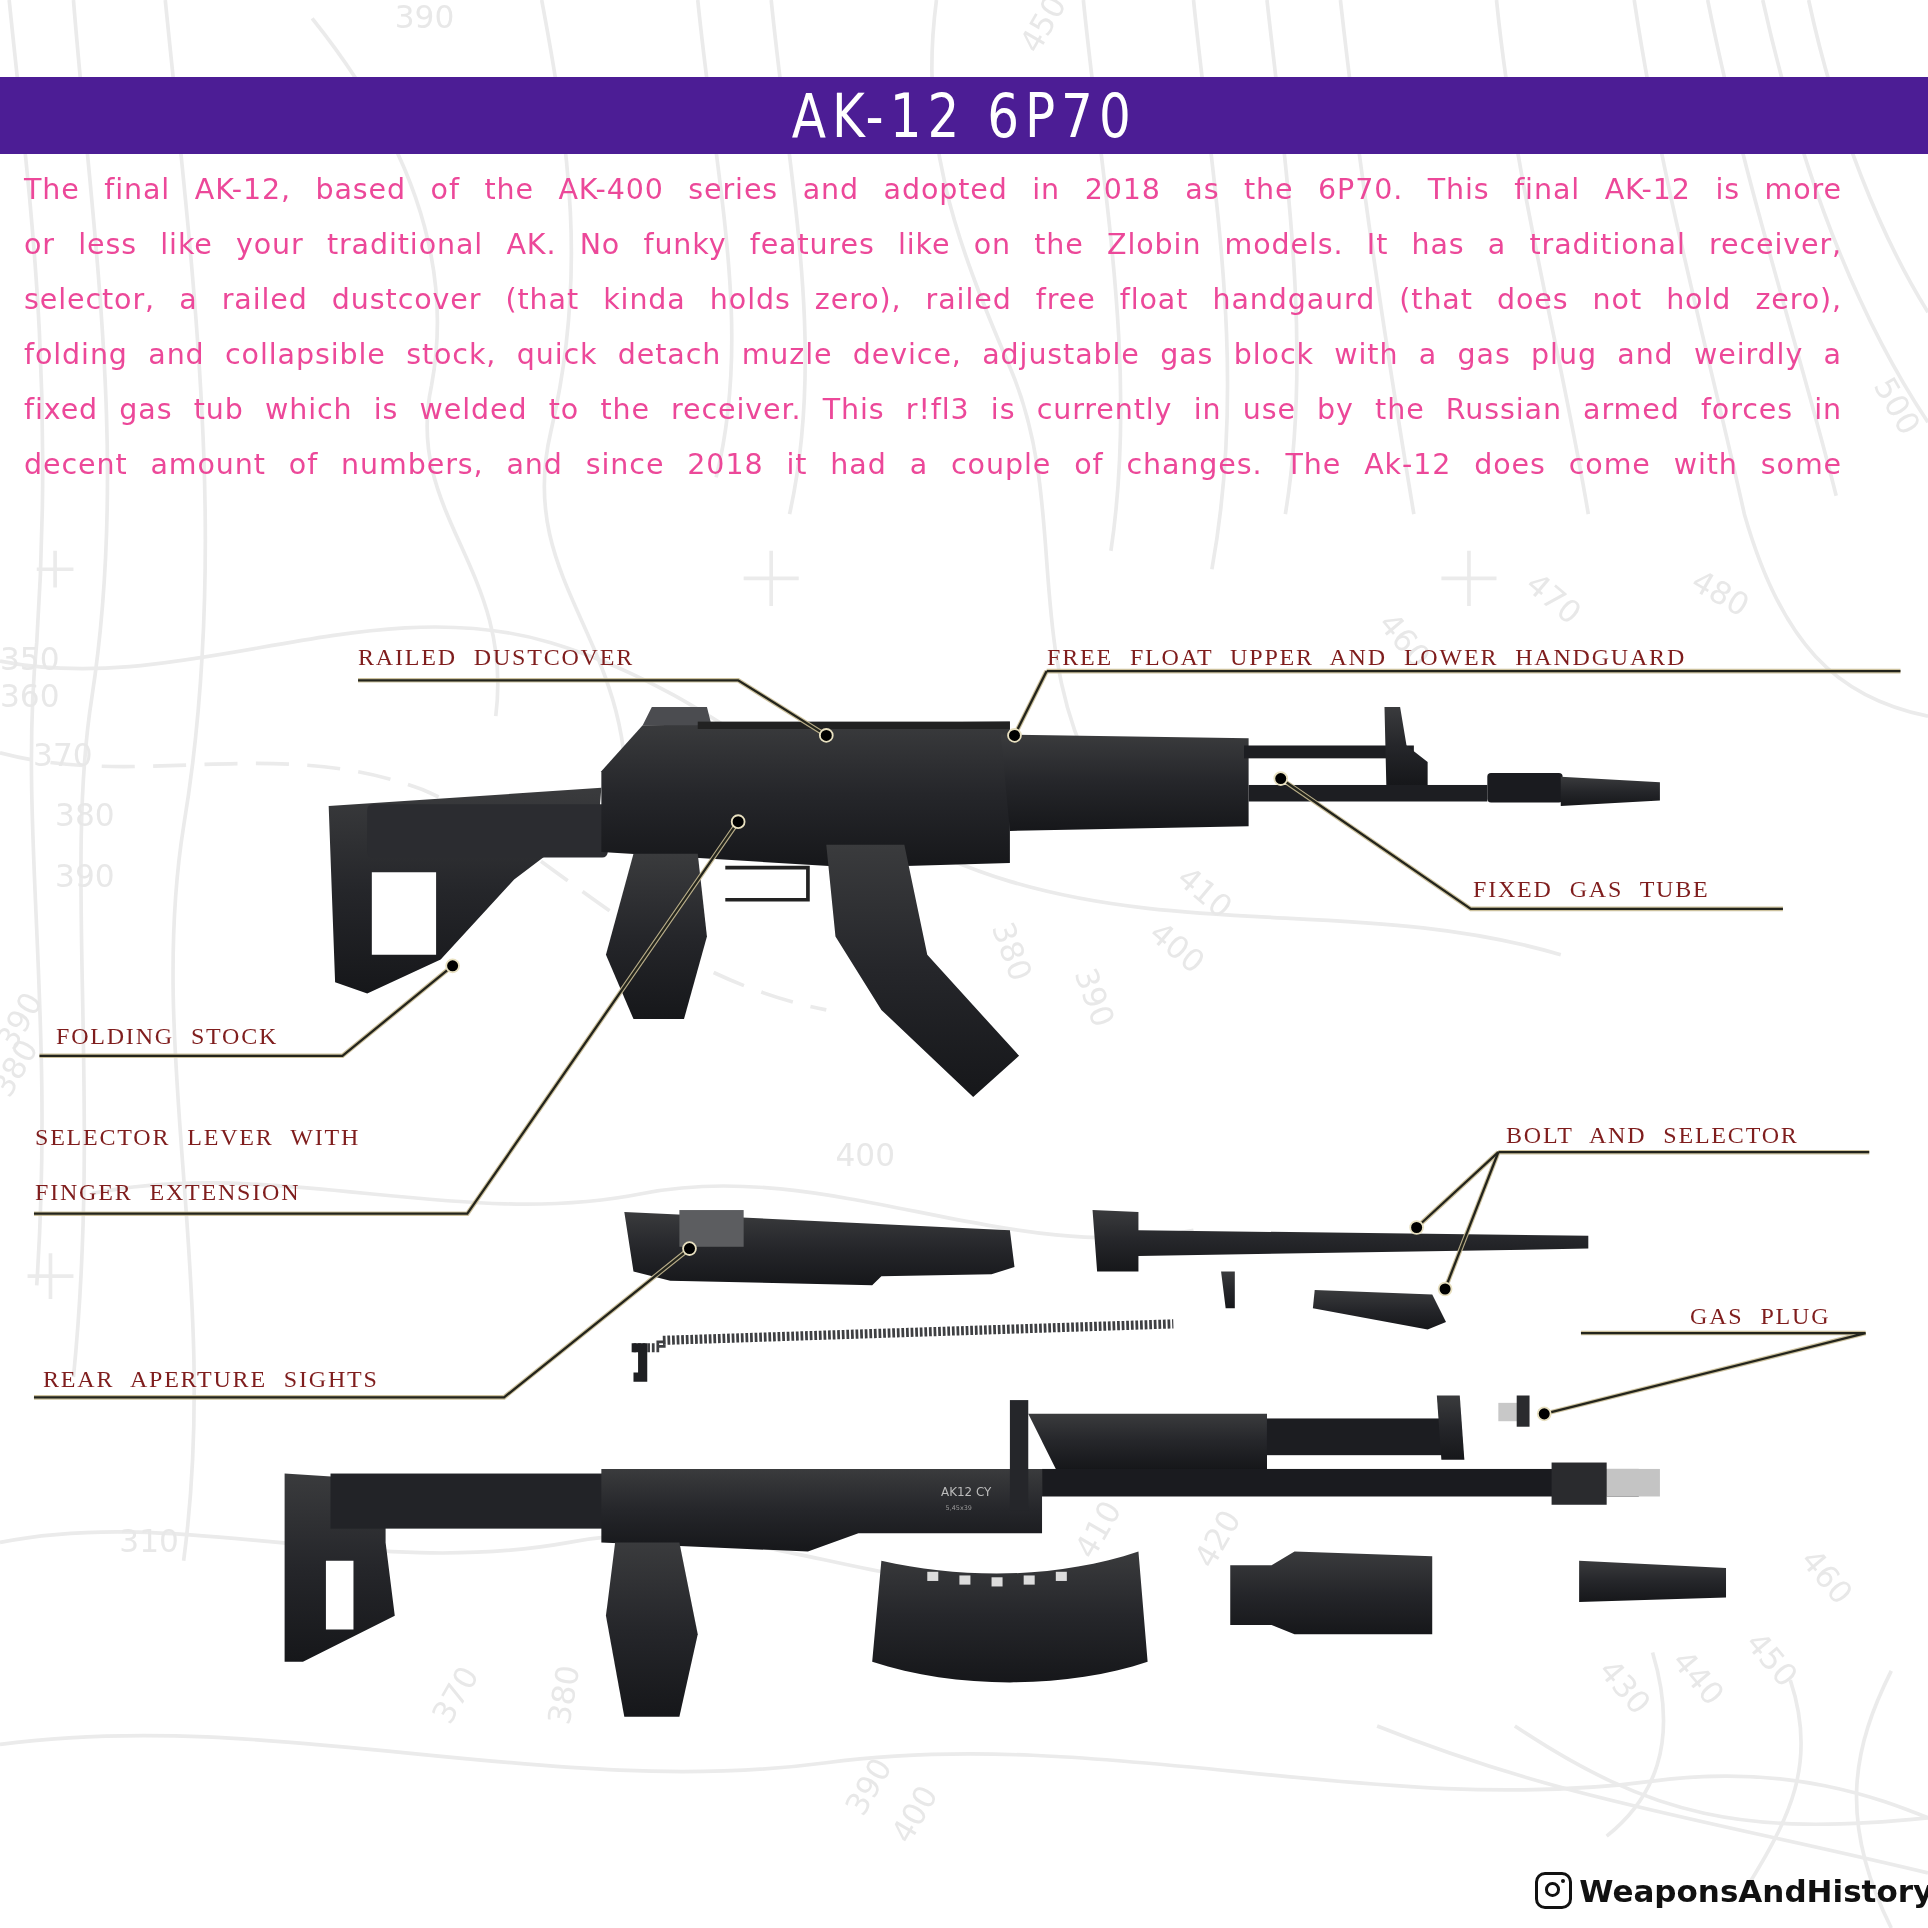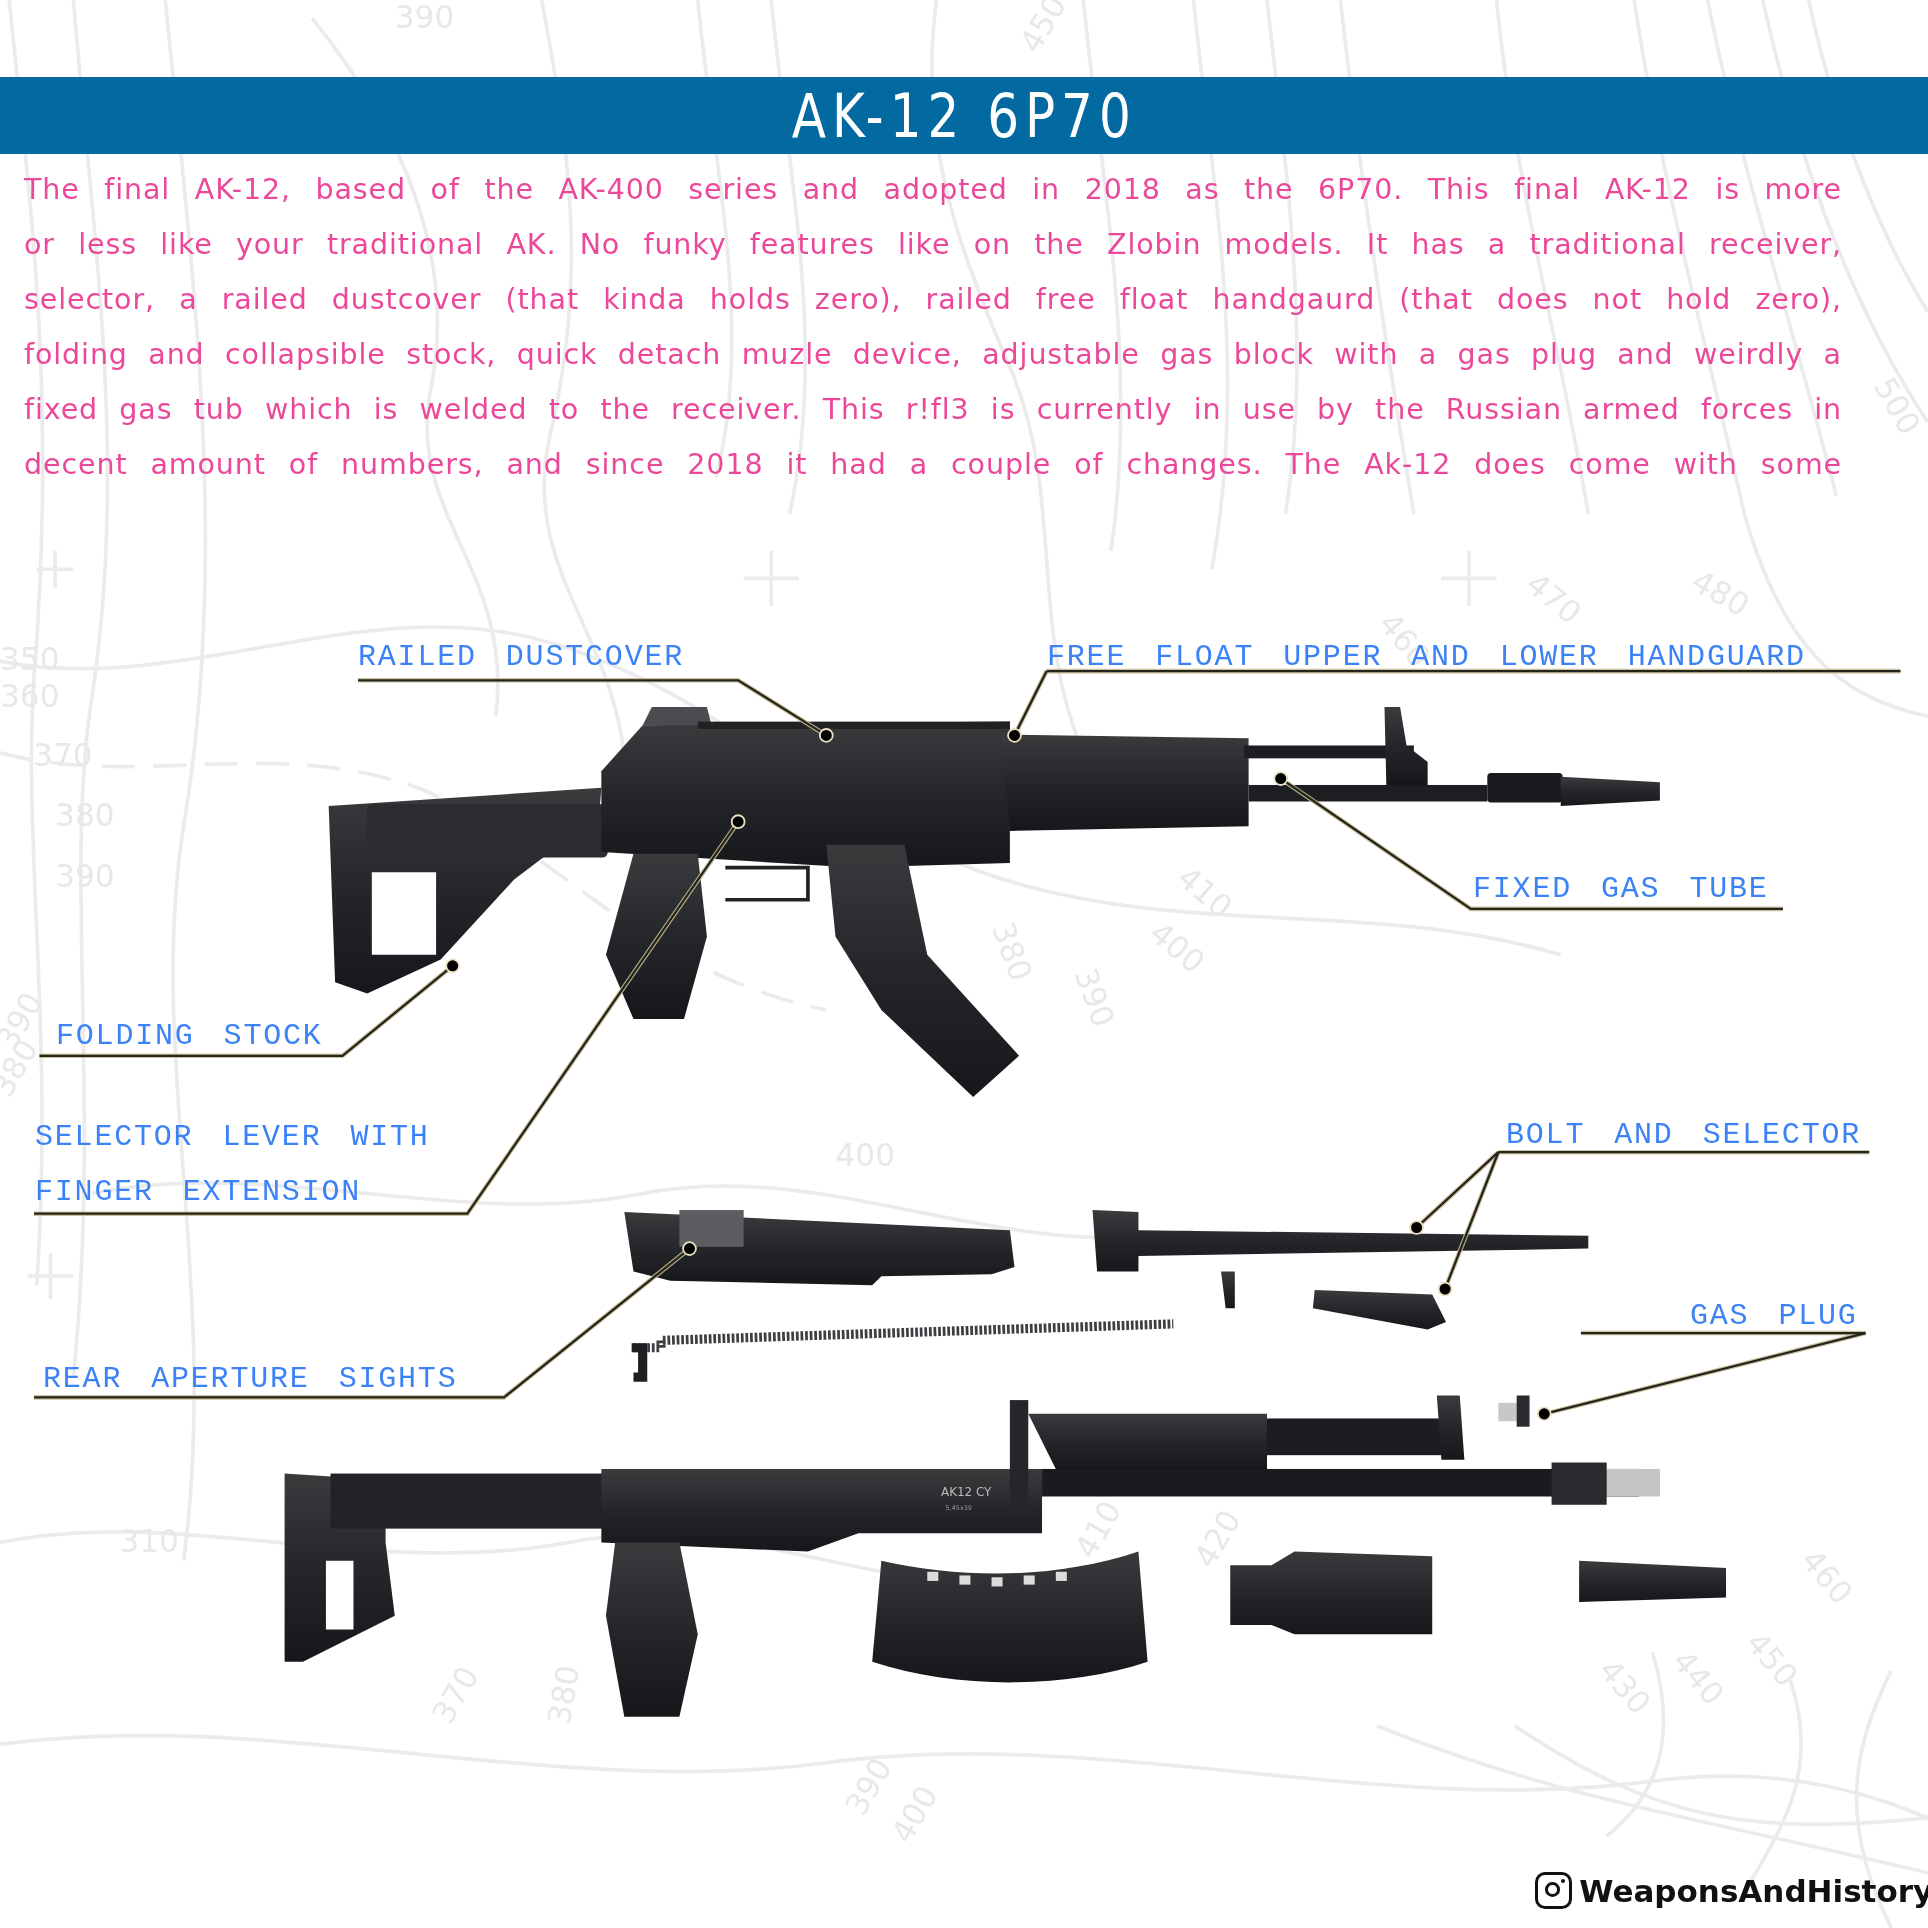--- a/index.html
+++ b/index.html
@@ -1,23 +1,23 @@
 <!DOCTYPE html>
 <html style="font-size:14.7px"><head>
 <meta charset="utf-8">
 <style>
   html,body{margin:0;padding:0;background:#fff;}
   body{width:1928px;height:1928px;position:relative;overflow:hidden;font-family:"Liberation Sans",sans-serif;}
   .topo{position:absolute;left:0;top:0;width:1928px;height:1928px;}
-  .banner{position:absolute;left:0;top:77px;width:1928px;height:77px;background:#0369a1;display:flex;align-items:center;justify-content:center;}
+  .banner{position:absolute;left:0;top:77px;width:1928px;height:77px;background:#4c1d95;display:flex;align-items:center;justify-content:center;}
   .banner h1{margin:0;color:#fff;font-family:"DejaVu Sans",sans-serif;font-weight:normal;font-size:61px;letter-spacing:7.3px;transform:scaleX(0.82);}
   .desc{position:absolute;left:24px;top:162px;width:1818px;margin:0;font-family:"DejaVu Sans",sans-serif;font-size:28.5px;line-height:55px;color:#ec4899;text-align:justify;word-spacing:9.2px;letter-spacing:0.9px;}
   .desc span{display:block;text-align-last:justify;}
   .desc span.last{text-align-last:left;}
-  .label{position:absolute;font-family:Liberation Mono, monospace;font-size:30px;color:#3b82f6;letter-spacing:1.8px;word-spacing:9.2px;white-space:nowrap;line-height:40px;}
+  .label{position:absolute;font-family:Liberation Serif, serif;font-size:24px;color:#7f1d1d;letter-spacing:1.8px;word-spacing:9.2px;white-space:nowrap;line-height:40px;}
   .leaders{position:absolute;left:0;top:0;width:1928px;height:1928px;pointer-events:none;}
   .art{position:absolute;left:0;top:0;width:1928px;height:1928px;}
   .credit{position:absolute;left:1535px;top:1872px;display:flex;align-items:center;gap:7.3px;font-family:"DejaVu Sans",sans-serif;font-size:31px;font-weight:bold;color:#111;}
   .ig{width:37px;height:37px;border:3.7px solid #111;border-radius:10px;position:relative;box-sizing:border-box;}
   .ig::before{content:"";position:absolute;left:7.3px;top:7.3px;width:14.7px;height:14.7px;border:3.7px solid #111;border-radius:50%;box-sizing:border-box;}
   .ig::after{content:"";position:absolute;right:3.7px;top:3.7px;width:4.6px;height:4.6px;background:#111;border-radius:50%;}
 </style>
 </head>
 <body>
 

